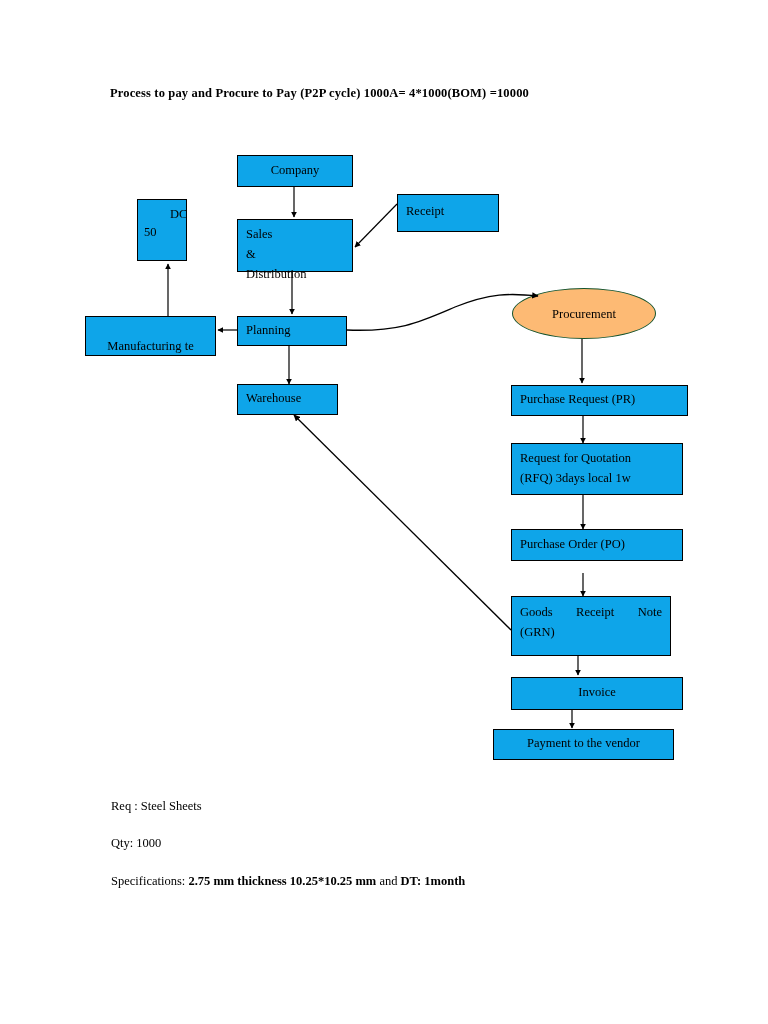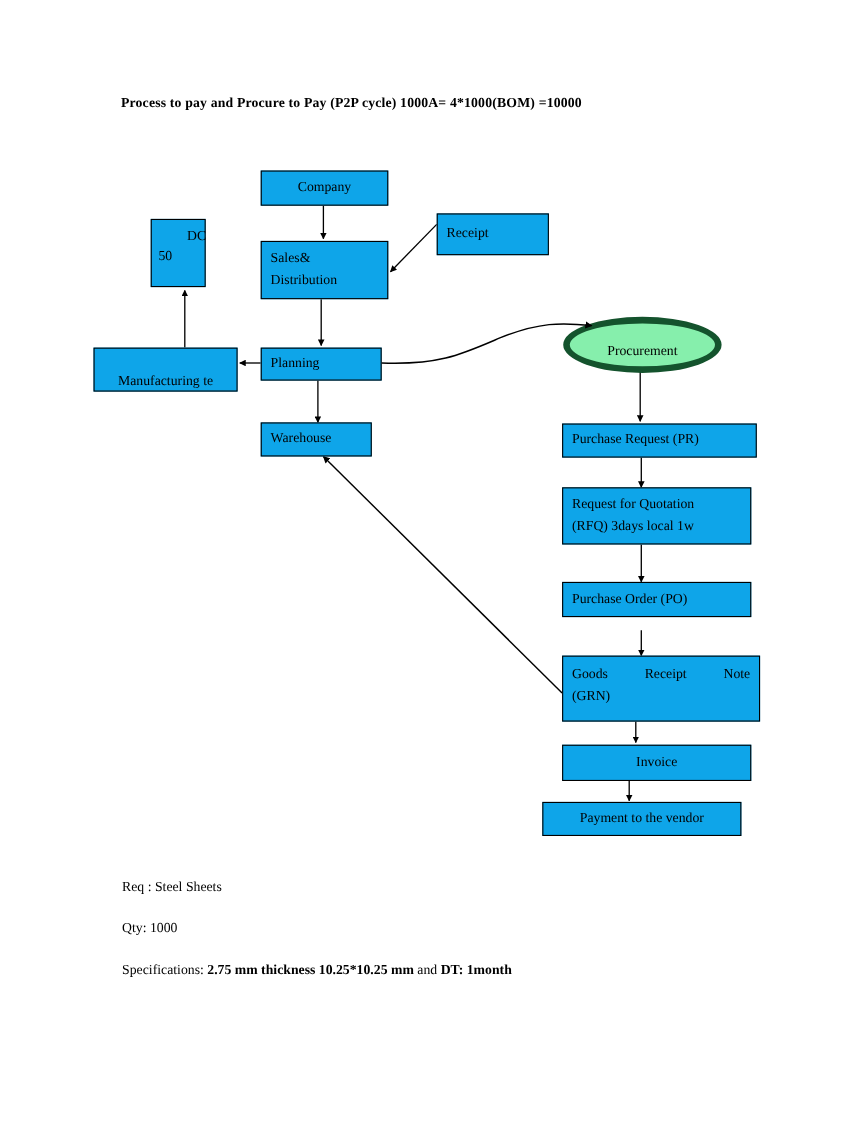--- a/index.html
+++ b/index.html
@@ -41,23 +41,23 @@
     background: #0ea5e9;
     font-size: 12.5px;
     line-height: 20px;
     padding: 4px 7px 3px 7px;
     z-index: 3;
   }
   .node.center { text-align: center; }
   .ellipse {
     position: absolute;
     box-sizing: border-box;
-    border: 6px solid #14532d;
+    border: 1px solid #14532d;
     border-radius: 50%;
-    background: #86efac;
+    background: #fdba74;
     font-size: 12.5px;
     text-align: center;
     z-index: 3;
   }
   
   #edges {
     position: absolute;
     left: 0; top: 0;
     width: 768px;
     height: 1024px;
@@ -137,21 +137,21 @@
   <div class="node center" style="left:237px; top:155px; width:116px; height:32px;">
     <span>Company</span>
   </div>
 
   <div class="node" style="left:137px; top:199px; width:50px; height:62px; line-height:18px; padding:5px 6px;">
     <span class="dc-line1">DC</span>
     <span class="dc-line2">50</span>
   </div>
 
   <div class="node" style="left:237px; top:219px; width:116px; height:53px; padding:4px 8px;">
-    <div style="display:flex; justify-content:flex-start;">
+    <div style="display:flex; justify-content:space-between;flex-direction:column;">
       <span>Sales</span>
       <span>&amp;</span>
     </div>
     <div>Distribution</div>
   </div>
 
   <div class="node" style="left:397px; top:194px; width:102px; height:38px; padding:6px 8px;">
     <span>Receipt</span>
   </div>
 
@@ -178,21 +178,21 @@
 
   <div class="node" style="left:511px; top:443px; width:172px; height:52px; padding:4px 8px;">
     <div>Request for Quotation</div>
     <div>(RFQ) 3days local 1w</div>
   </div>
 
   <div class="node" style="left:511px; top:529px; width:172px; height:32px; padding:4px 8px;">
     <span>Purchase Order (PO)</span>
   </div>
 
-  <div class="node" style="left:511px; top:596px; width:180px; height:60px; padding:5px 8px;">
+  <div class="node" style="left:511px; top:596px; width:160px; height:60px; padding:5px 8px;">
     <div style="display:flex; justify-content:space-between;">
       <span>Goods</span>
       <span>Receipt</span>
       <span>Note</span>
     </div>
     <div>(GRN)</div>
   </div>
 
   <div class="node center" style="left:511px; top:677px; width:172px; height:33px; padding:4px 8px;">
     <span>Invoice</span>

